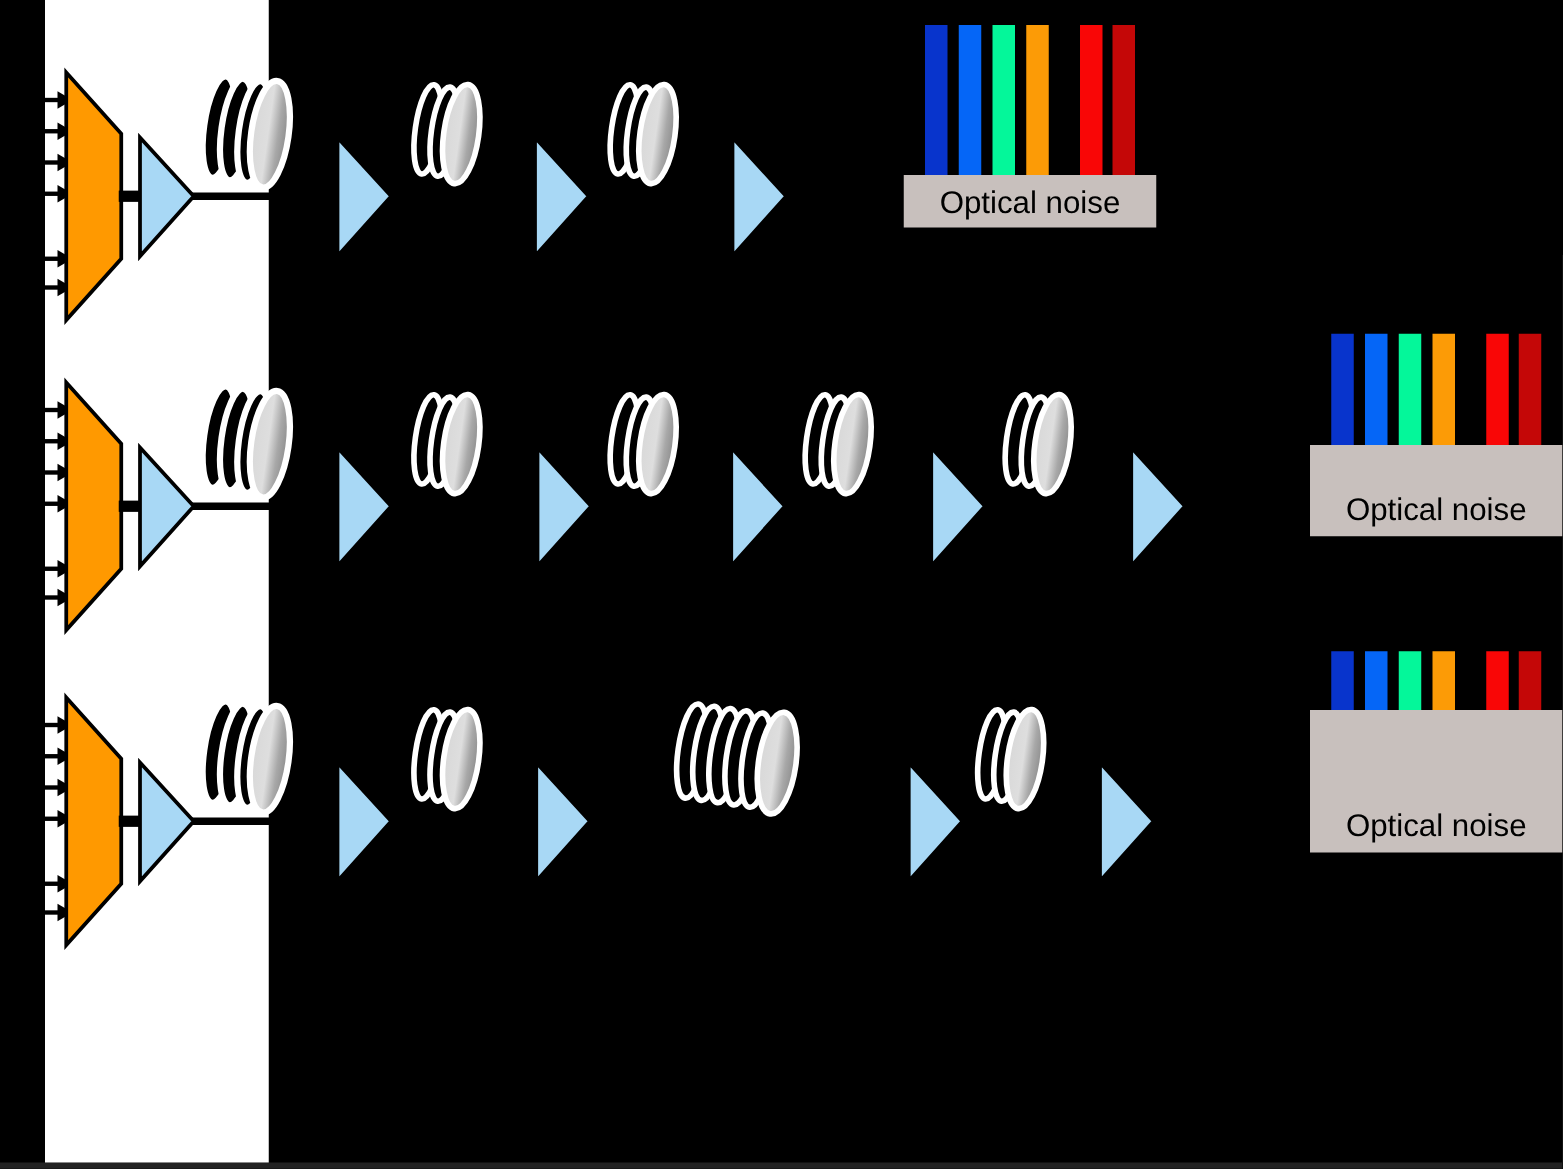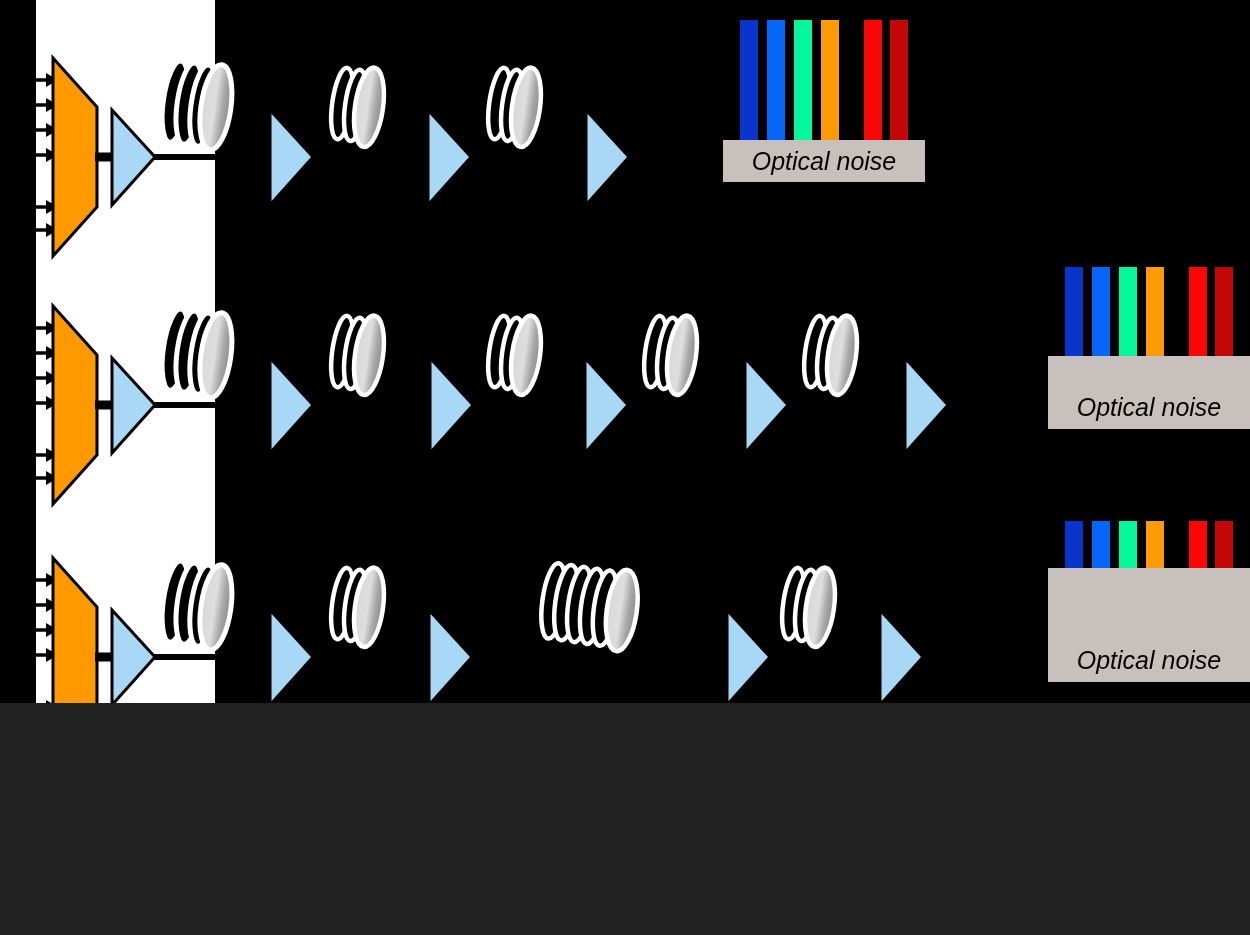--- a/index.html
+++ b/index.html
@@ -1,16 +1,16 @@
 <!DOCTYPE html>
 <html><head>
 <meta charset="utf-8">
 <style>
   html,body{margin:0;padding:0;background:#222;}
-  #canvas{position:relative;width:1250px;height:703px;overflow:hidden;font-style:italic;}
+  #canvas{position:relative;width:1250px;height:930px;overflow:hidden;}
   svg{display:block;}
   text.noise-label{
     font-family:"Liberation Sans","DejaVu Sans",sans-serif;
     font-size:25px;
     fill:#000;
   }
 </style>
 </head>
 <body>
 

